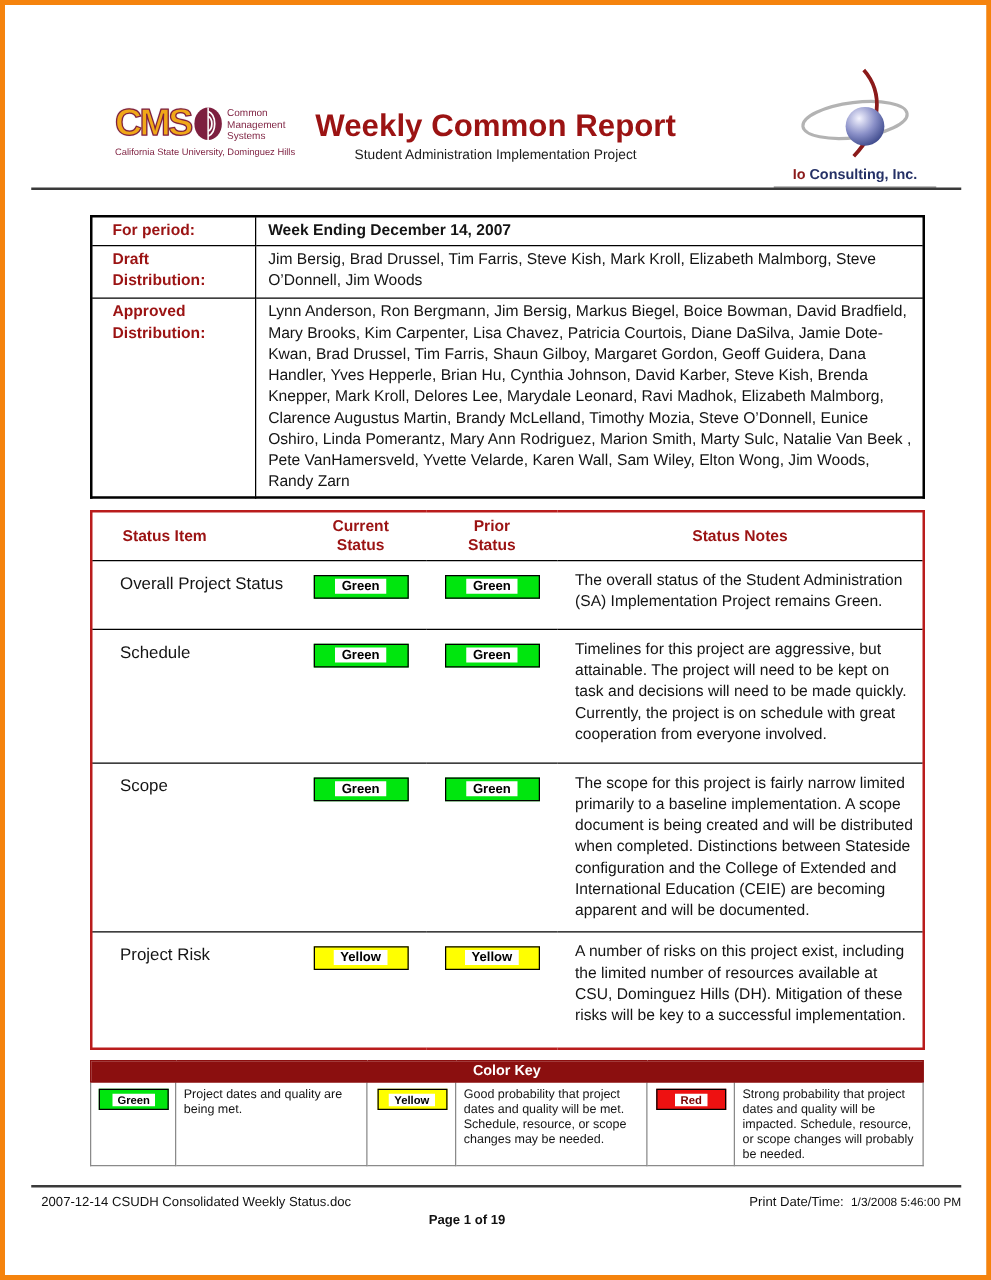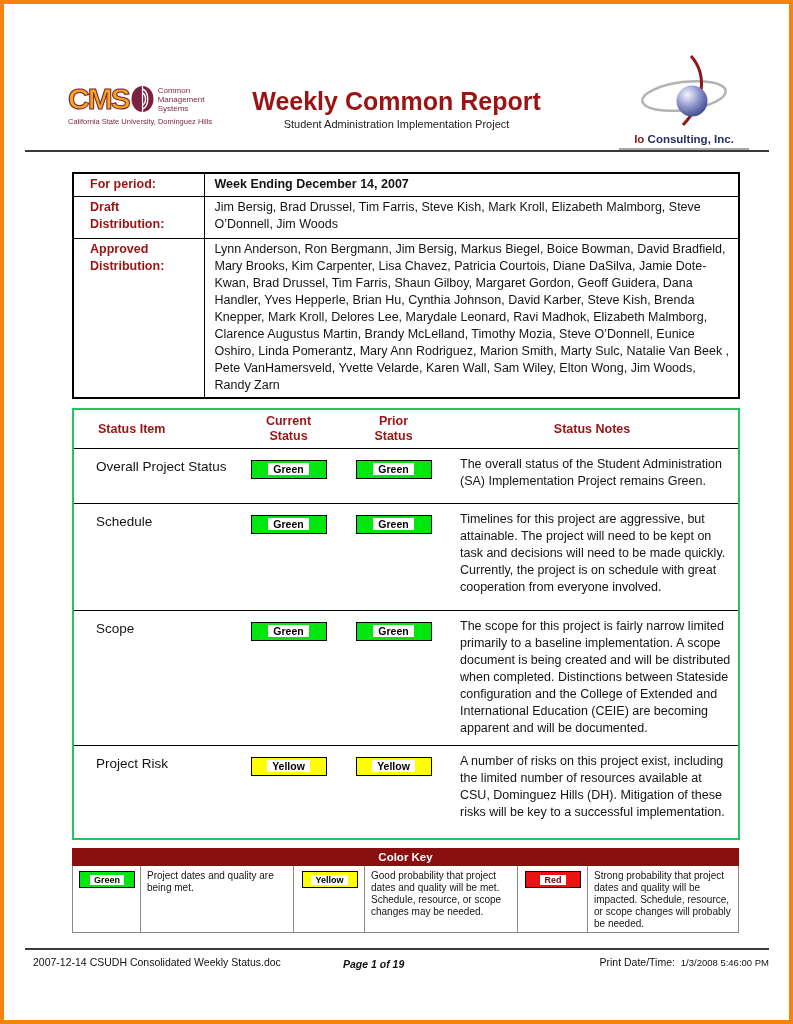--- a/index.html
+++ b/index.html
@@ -4,21 +4,21 @@
 <style>
   html,body { margin:0; padding:0; background:#ffffff; }
   .page {
     position:relative; width:793px; height:1024px; box-sizing:border-box;
     background:#fff; border:4px solid var(--frame,#f5830d);
     font-family:"Liberation Sans", sans-serif; color:#141414;
     overflow:hidden;
   }
 
   
-  .cms-logo { position:absolute; left:64px; top:80px; width:160px; }
+  .cms-logo { position:absolute; left:88px; top:80px; width:160px; }
   .cms-row { display:flex; align-items:center; }
   .cms-acronym {
     font-size:30px; font-weight:bold; letter-spacing:-2px; line-height:30px;
     color:var(--gold,#f0a818);
     -webkit-text-stroke:1px var(--maroon,#7d1f3f);
     text-shadow:0 0 1px var(--maroon,#7d1f3f);
   }
   .cms-circle { margin:0 3px 0 2px; flex:0 0 auto; }
   .cms-name { font-size:8px; line-height:9px; color:var(--maroon,#7d1f3f); }
   .cms-name span { display:block; }
@@ -40,21 +40,21 @@
   table { border-collapse:collapse; table-layout:fixed; }
   td, th { box-sizing:border-box; }
 
   
   .info-table { position:absolute; left:68px; top:168px; width:666px; border:2px solid #000; }
   .info-table td { border:1px solid #000; vertical-align:top; font-size:12.5px; line-height:17px; padding:2px 8px 3px 10px; }
   .info-table td.ilabel { color:var(--accent,#9b1313); font-weight:bold; padding-left:16px; }
   .info-table td.ivalue.bold { font-weight:bold; }
 
   
-  .status-table { position:absolute; left:68px; top:404px; width:666px; border:2px solid #22c55e; }
+  .status-table { position:absolute; left:68px; top:404px; width:666px; border:2px solid #b91c1c; }
   .status-table th { border-bottom:1px solid #000; color:var(--accent,#9b1313); font-size:12.5px; line-height:15px; vertical-align:middle; padding:4px 0; height:36px; }
   .status-table th.h-item { text-align:left; padding-left:24px; }
   .status-table th .wrapnarrow { display:inline-block; width:58px; text-align:center; }
   .status-table td { border-top:1px solid #000; vertical-align:top; }
   .status-table td.item { font-size:13.5px; line-height:18px; padding:9px 6px 0 22px; }
   .status-table td.badge-cell { text-align:center; padding-top:10px; }
   .status-table td.notes { font-size:12.5px; line-height:17px; padding:7px 4px 0 14px; }
 
   
   .badge {
@@ -78,21 +78,21 @@
     background:var(--keybar,#8b0f0f); color:#fff; font-weight:bold; font-size:11.5px;
     text-align:center; height:17px; padding:1px 0; border:1px solid var(--keybar,#8b0f0f);
   }
   .colorkey td.kcell { border:1px solid #8a8a8a; font-size:10px; line-height:12px; vertical-align:top; padding:4px 5px 2px 6px; height:62px; }
   .colorkey td.kbadge { text-align:center; padding-top:5px; }
 
   
   .footer-rule { position:absolute; left:21px; top:944px; width:744px; height:2px; background:#3a3a3a; }
   .footer { position:absolute; left:21px; top:950px; width:744px; height:18px; font-size:10.5px; color:#111; }
   .footer .f-left  { position:absolute; left:8px; top:2px; }
-  .footer .f-center{ position:absolute; left:318px; top:4px; font-weight:bold;font-style:italic; }
+  .footer .f-center{ position:absolute; left:318px; top:16px; font-weight:bold; }
   .footer .f-right { position:absolute; right:0px; top:2px; }
   .footer .f-right .pv { font-size:9.5px; }
 </style>
 </head>
 <body>
 
 <div class="page">
 
   <div class="cms-logo">
     <div class="cms-row">

